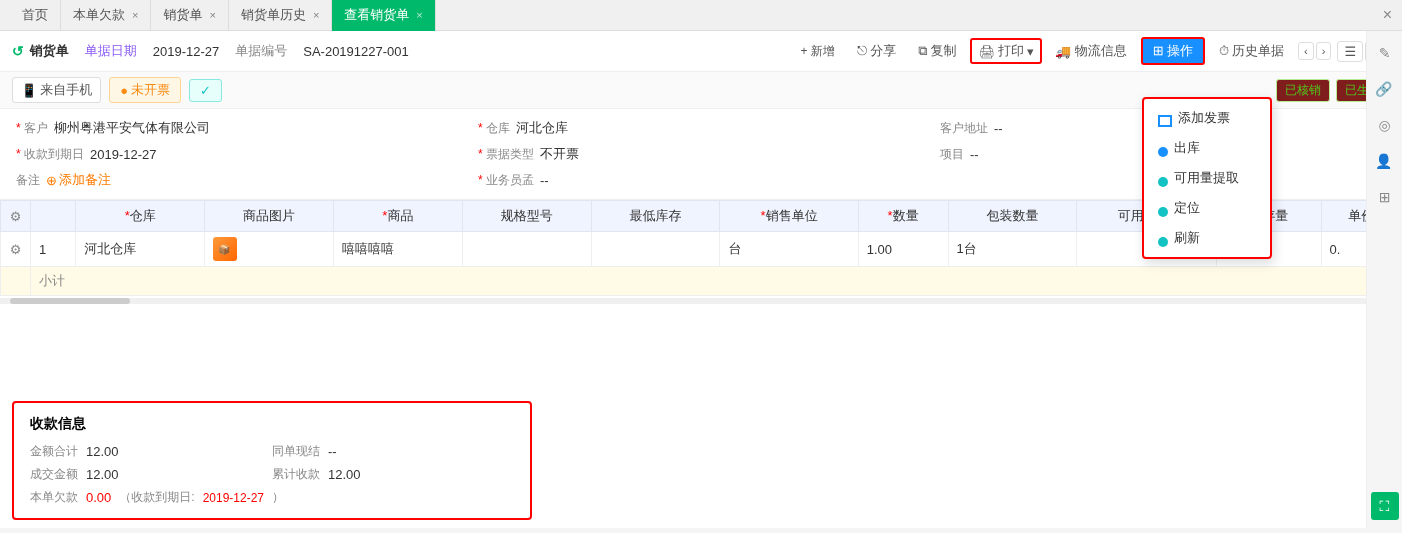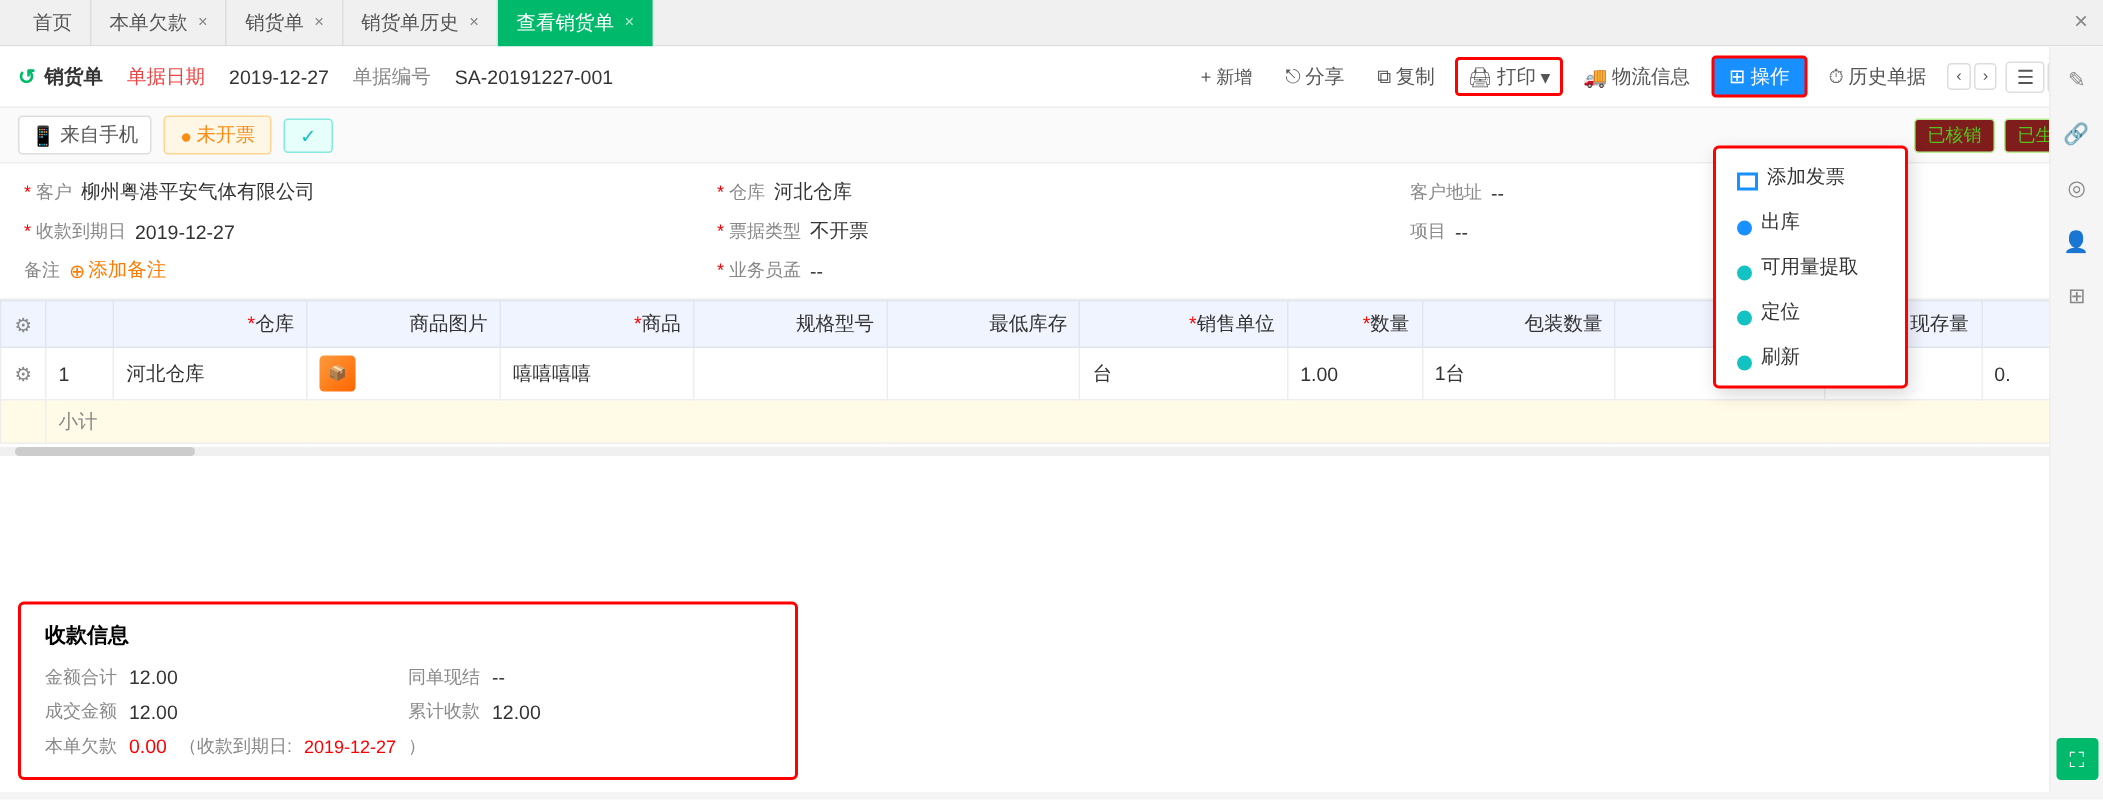--- a/index.html
+++ b/index.html
@@ -200,21 +200,21 @@
     }
     thead tr {
       background: #f0f4ff;
     }
     thead th {
       padding: 6px 8px;
       border: 1px solid #e0e6f0;
       color: #333;
       font-weight: normal;
       white-space: nowrap;
-      text-align: right;
+      text-align: center;
     }
     tbody tr {
       background: #fff;
     }
     tbody tr:nth-child(even) {
       background: #fafafa;
     }
     tbody tr.subtotal {
       background: #fffbe6;
     }
@@ -379,21 +379,21 @@
   </div>
 
   <div class="main-content">
 
     <div class="doc-header">
       <div class="doc-title">
         <span style="color:#00b96b; font-size:14px;">↺</span>
         <span>销货单</span>
       </div>
       <div class="doc-meta">
-        <span style="color:#ef4444;">单据日期</span>
+        <span style="color:#8b5cf6;">单据日期</span>
         <span>2019-12-27</span>
         <span style="color:#888;">单据编号</span>
         <span>SA-20191227-001</span>
       </div>
       <div class="doc-actions">
         <button class="action-btn">+ 新增</button>
         <button class="action-btn">
           <span>⎋</span>
           <span>分享</span>
         </button>

